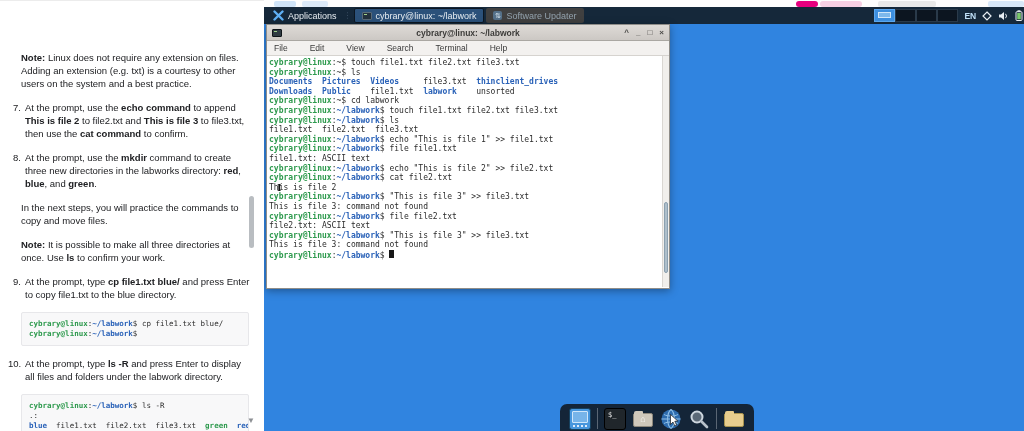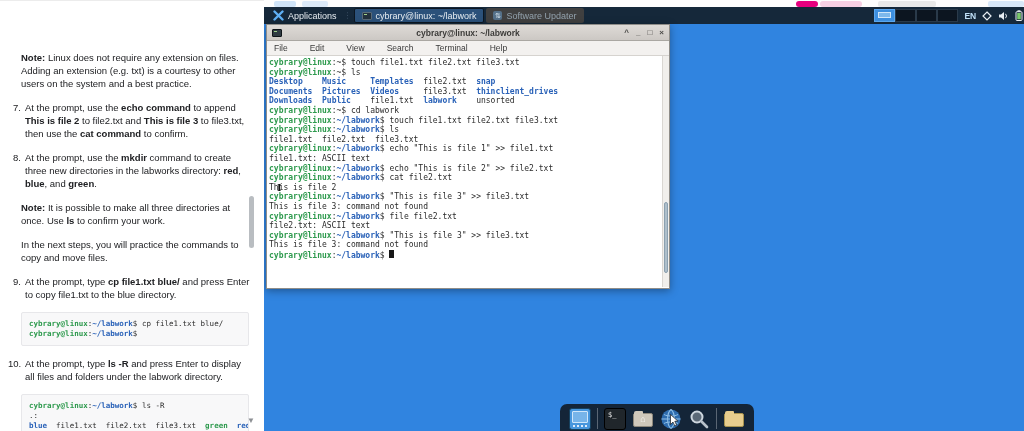--- a/index.html
+++ b/index.html
@@ -143,22 +143,22 @@
     <div class="panel-body" id="panel-body" data-interactable="false">
         <div class="p-block p-para" data-interactable="false"><span><b class="seg">Note:</b><span> Linux does not require any extension on files. Adding an extension (e.g. txt) is a courtesy to other users on the system and a best practice.</span></span></div>
         <div class="p-block p-step" data-interactable="false">
           <span class="num" data-interactable="false">7.</span>
           <span><span>At the prompt, use the </span><b class="seg">echo command</b><span> to append </span><b class="seg">This is file 2</b><span> to file2.txt and </span><b class="seg">This is file 3</b><span> to file3.txt, then use the </span><b class="seg">cat command</b><span> to confirm.</span></span>
         </div>
         <div class="p-block p-step" data-interactable="false">
           <span class="num" data-interactable="false">8.</span>
           <span><span>At the prompt, use the </span><b class="seg">mkdir</b><span> command to create three new directories in the labworks directory: </span><b class="seg">red</b><span>, </span><b class="seg">blue</b><span>, and </span><b class="seg">green</b><span>.</span></span>
         </div>
+        <div class="p-block p-para" data-interactable="false"><span><span>In the next steps, you will practice the commands to copy and move files.</span></span></div>
         <div class="p-block p-para" data-interactable="false"><span><b class="seg">Note:</b><span> It is possible to make all three directories at once. Use </span><b class="seg">ls</b><span> to confirm your work.</span></span></div>
-        <div class="p-block p-para" data-interactable="false"><span><span>In the next steps, you will practice the commands to copy and move files.</span></span></div>
         <div class="p-block p-step" data-interactable="false">
           <span class="num" data-interactable="false">9.</span>
           <span><span>At the prompt, type </span><b class="seg">cp file1.txt blue/</b><span> and press Enter to copy file1.txt to the blue directory.</span></span>
         </div>
         <div class="p-block p-code" data-interactable="false"><div class="cline" data-interactable="false"><span class="cg">cybrary@linux</span><span class="ck">:</span><span class="cb">~/labwork</span><span class="ck">$ cp file1.txt blue/</span></div><div class="cline" data-interactable="false"><span class="cg">cybrary@linux</span><span class="ck">:</span><span class="cb">~/labwork</span><span class="ck">$</span></div></div>
         <div class="p-block p-step" data-interactable="false">
           <span class="num" data-interactable="false">10.</span>
           <span><span>At the prompt, type </span><b class="seg">ls -R</b><span> and press Enter to display all files and folders under the labwork directory.</span></span>
         </div>
         <div class="p-block p-code" data-interactable="false"><div class="cline" data-interactable="false"><span class="cg">cybrary@linux</span><span class="ck">:</span><span class="cb">~/labwork</span><span class="ck">$ ls -R</span></div><div class="cline" data-interactable="false"><span class="ck">.:</span></div><div class="cline" data-interactable="false"><span class="cb">blue</span><span class="ck">  file1.txt  file2.txt  file3.txt  </span><span class="cg">green</span><span class="ck">  </span><span class="cb">red</span></div></div>
@@ -247,28 +247,28 @@
           <span data-interactable="true">Edit</span>
           <span data-interactable="true">View</span>
           <span data-interactable="true">Search</span>
           <span data-interactable="true">Terminal</span>
           <span data-interactable="true">Help</span>
         </div>
       <div class="term-body" data-interactable="true">
         <div id="term-lines">
             <div class="tline" data-interactable="false"><span class="cg">cybrary@linux</span><span class="ck">:~$ touch file1.txt file2.txt file3.txt</span></div>
             <div class="tline" data-interactable="false"><span class="cg">cybrary@linux</span><span class="ck">:~$ ls</span></div>
-            <div class="tline" data-interactable="false"><span class="cb">Desktop</span><span class="ck">    </span><span class="cb">Music</span><span class="ck">     </span><span class="cb">Templates</span><span class="ck">  file2.txt  </span><span class="cb">snap</span></div>
             <div class="tline" data-interactable="false"><span class="cb">Documents</span><span class="ck">  </span><span class="cb">Pictures</span><span class="ck">  </span><span class="cb">Videos</span><span class="ck">     file3.txt  </span><span class="cb">thinclient_drives</span></div>
             <div class="tline" data-interactable="false"><span class="cb">Downloads</span><span class="ck">  </span><span class="cb">Public</span><span class="ck">    </span><span class="ck">file1.txt  </span><span class="cb">labwork</span><span class="ck">    unsorted</span></div>
             <div class="tline" data-interactable="false"><span class="cg">cybrary@linux</span><span class="ck">:~$ cd labwork</span></div>
             <div class="tline" data-interactable="false"><span class="cg">cybrary@linux</span><span class="ck">:</span><span class="cb">~/labwork</span><span class="ck">$ touch file1.txt file2.txt file3.txt</span></div>
             <div class="tline" data-interactable="false"><span class="cg">cybrary@linux</span><span class="ck">:</span><span class="cb">~/labwork</span><span class="ck">$ ls</span></div>
             <div class="tline" data-interactable="false"><span class="ck">file1.txt  file2.txt  file3.txt</span></div>
             <div class="tline" data-interactable="false"><span class="cg">cybrary@linux</span><span class="ck">:</span><span class="cb">~/labwork</span><span class="ck">$ echo "This is file 1" &gt;&gt; file1.txt</span></div>
+            <div class="tline" data-interactable="false"><span class="cg">cybrary@linux</span><span class="ck">:</span><span class="cb">~/labwork</span><span class="ck">$ file file1.txt</span></div>
             <div class="tline" data-interactable="false"><span class="ck">file1.txt: ASCII text</span></div>
             <div class="tline" data-interactable="false"><span class="cg">cybrary@linux</span><span class="ck">:</span><span class="cb">~/labwork</span><span class="ck">$ echo "This is file 2" &gt;&gt; file2.txt</span></div>
             <div class="tline" data-interactable="false"><span class="cg">cybrary@linux</span><span class="ck">:</span><span class="cb">~/labwork</span><span class="ck">$ cat file2.txt</span></div>
             <div class="tline" data-interactable="false"><span class="ck">This is file 2</span></div>
             <div class="tline" data-interactable="false"><span class="cg">cybrary@linux</span><span class="ck">:</span><span class="cb">~/labwork</span><span class="ck">$ "This is file 3" &gt;&gt; file3.txt</span></div>
             <div class="tline" data-interactable="false"><span class="ck">This is file 3: command not found</span></div>
             <div class="tline" data-interactable="false"><span class="cg">cybrary@linux</span><span class="ck">:</span><span class="cb">~/labwork</span><span class="ck">$ file file2.txt</span></div>
             <div class="tline" data-interactable="false"><span class="ck">file2.txt: ASCII text</span></div>
             <div class="tline" data-interactable="false"><span class="cg">cybrary@linux</span><span class="ck">:</span><span class="cb">~/labwork</span><span class="ck">$ "This is file 3" &gt;&gt; file3.txt</span></div>
             <div class="tline" data-interactable="false"><span class="ck">This is file 3: command not found</span></div>

